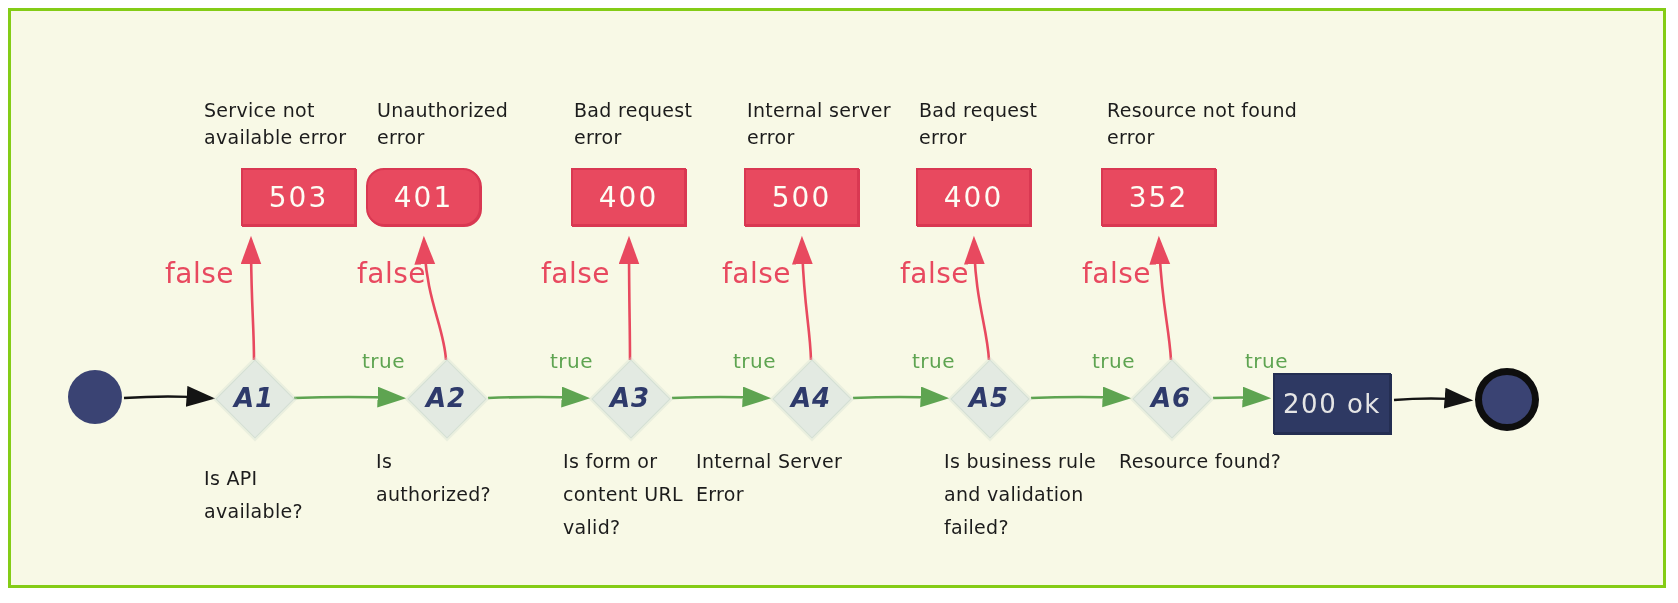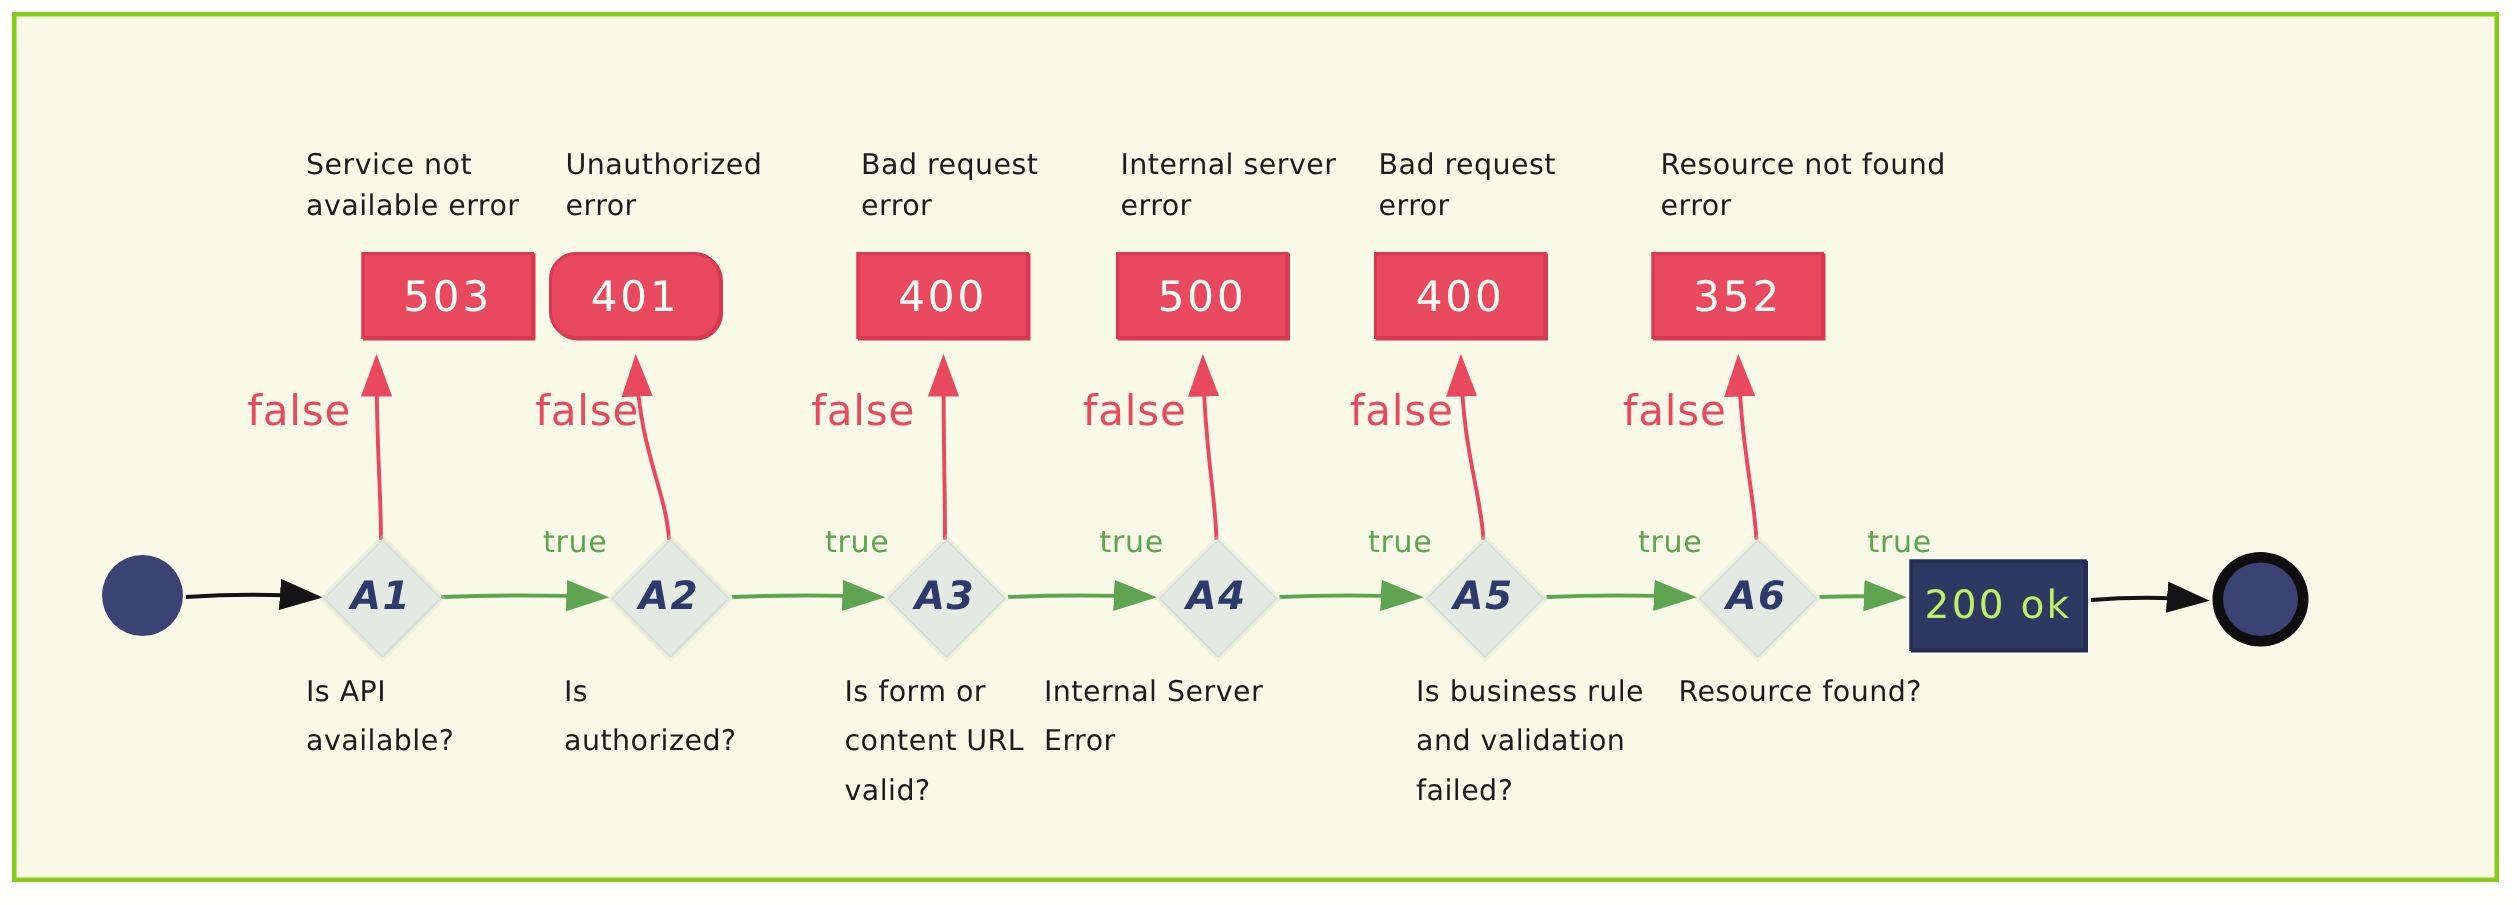--- a/index.html
+++ b/index.html
@@ -28,21 +28,21 @@
                  font-style:italic;font-weight:600;letter-spacing:1px;}
   .question{position:absolute;top:434px;width:220px;color:#1c1c1c;font-size:19px;
             line-height:33px;white-space:pre-line;letter-spacing:.3px;font-weight:500;}
   .start-circle{position:absolute;left:57px;top:359px;width:54px;height:54px;
                 border-radius:50%;background:#3a4373;}
   .end-circle{position:absolute;left:1464px;top:357px;width:64px;height:63px;
               border-radius:50%;background:#3a4373;border:7px solid #0e0e0e;box-sizing:border-box;}
   .success-box{position:absolute;left:1262px;top:362px;width:118px;height:61px;
                background:#2e3963;border:2px solid #242e52;box-sizing:border-box;display:flex;
                align-items:center;justify-content:center;box-shadow:1px 1px 0 #242e52;}
-  .success-label{color:#bef264;font-size:26px;letter-spacing:1.5px;font-weight:500;}
+  .success-label{color:#e5e5e5;font-size:26px;letter-spacing:1.5px;font-weight:500;}
 </style>
 </head>
 <body>
 
 <div class="page">
   <div class="frame">
 
     <svg class="arrows" viewBox="0 0 1678 603">
       <defs>
         <marker id="mk-black" markerWidth="12" markerHeight="10" refX="9" refY="4" orient="auto">
@@ -80,21 +80,21 @@
     <div class="top-label" style="left:193px;">Service not
 available error</div>
     <div class="error-box" style="left:182px;margin-left:48px;">
       <span class="error-code">503</span>
     </div>
     <div class="false-label" style="left:128px;">false</div>
     <div class="diamond" style="left:205px;top:349px;text-decoration:underline;">
       <div class="diamond-shape"></div>
       <span class="diamond-label">A1</span>
     </div>
-    <div class="question" style="left:193px;">Is API
+    <div class="question" style="left:193px;margin-top:17px;">Is API
 available?</div>
 
     <div class="top-label" style="left:366px;">Unauthorized
 error</div>
     <div class="error-box" style="left:355px;border-radius:18px;">
       <span class="error-code">401</span>
     </div>
     <div class="false-label" style="left:320px;">false</div>
     <div class="diamond" style="left:397px;top:349px;">
       <div class="diamond-shape"></div>

